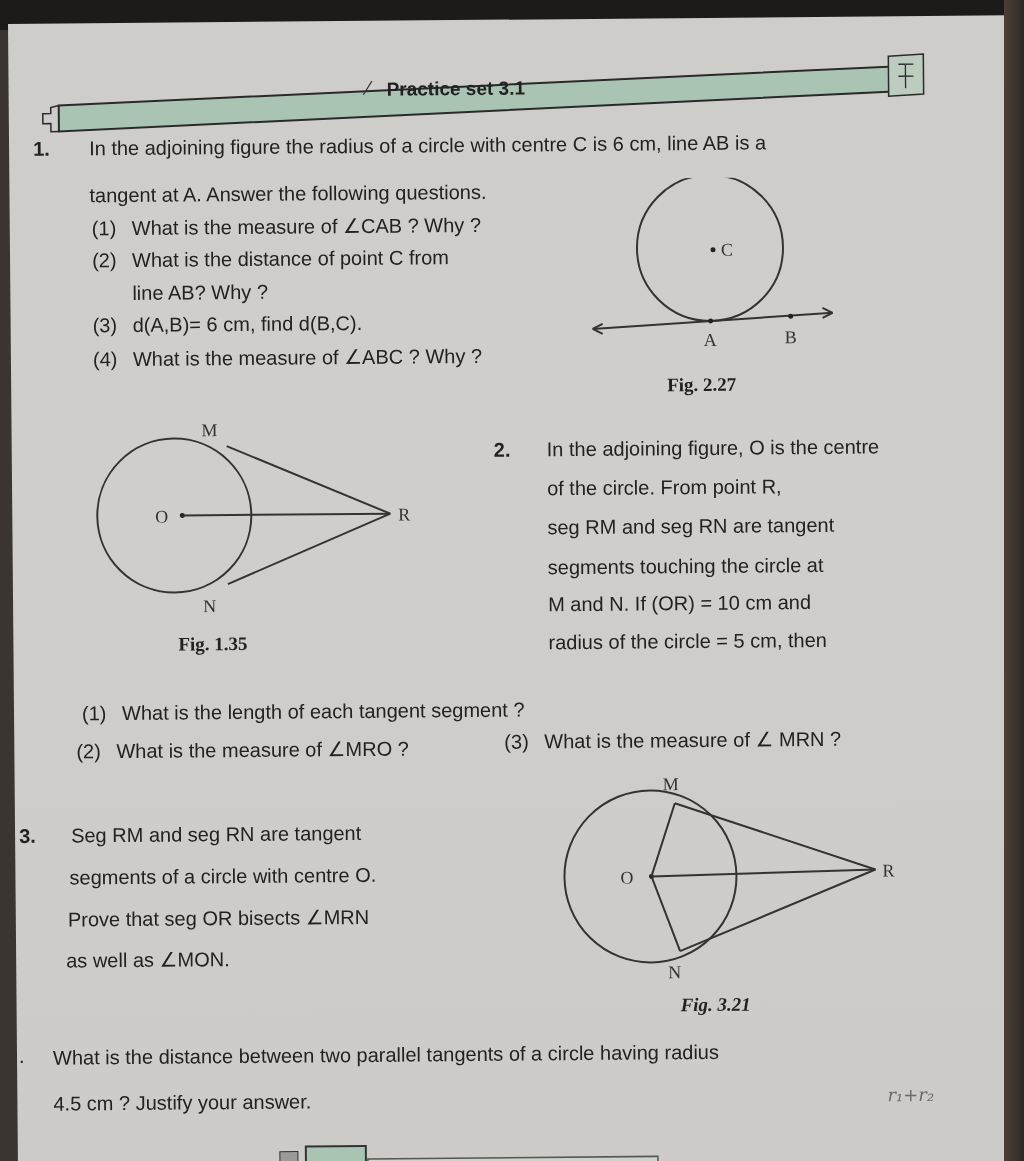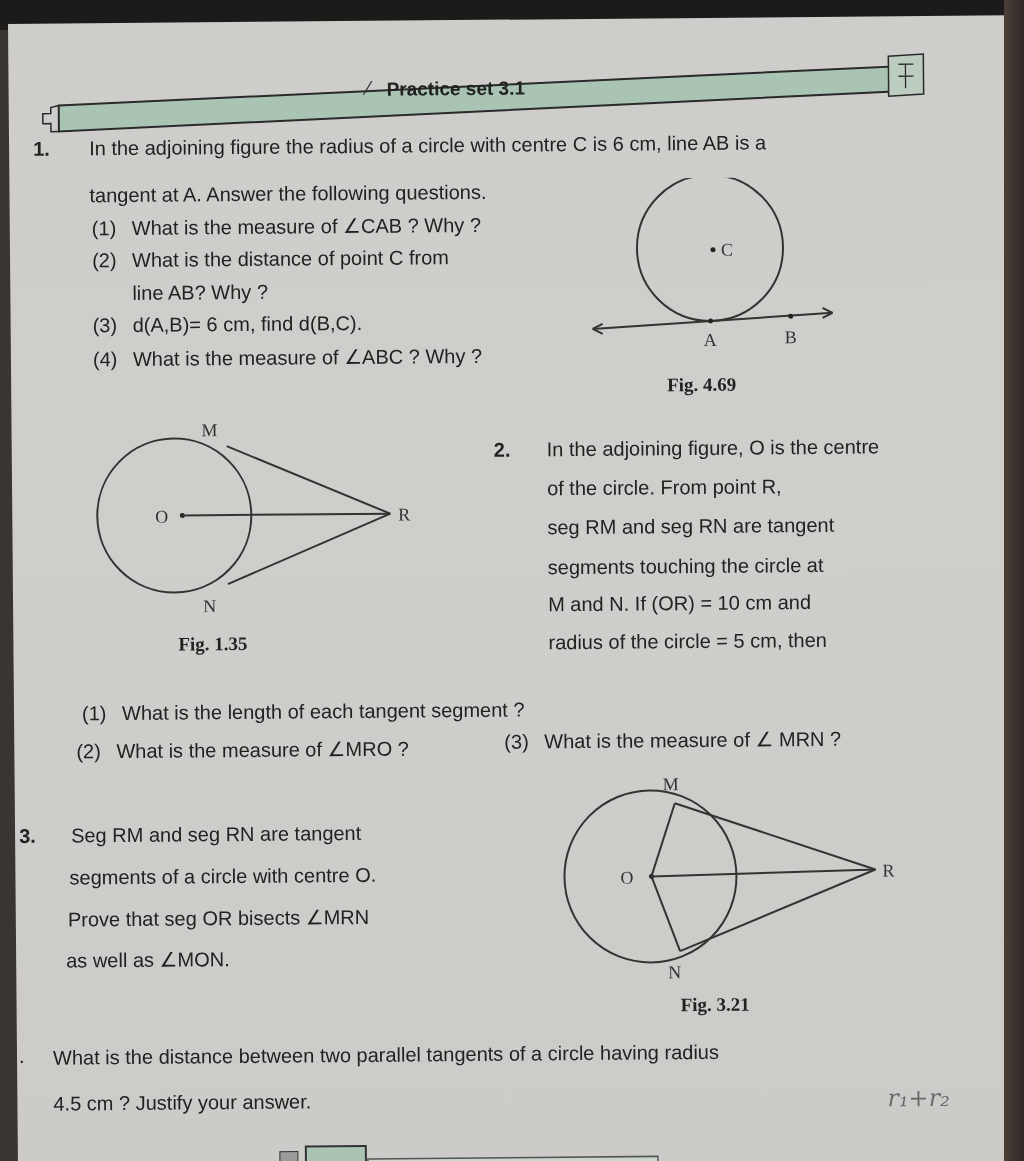--- a/index.html
+++ b/index.html
@@ -70,21 +70,21 @@
     <circle cx="143" cy="72" r="2.5" fill="#222"></circle>
     <text x="151" y="78" font-size="18" fill="#333">C</text>
     <line x1="22" y1="150" x2="262" y2="136" stroke="#333" stroke-width="2"></line>
     <path d="M22 150 L32 145 M22 150 L32 155" stroke="#333" stroke-width="2"></path>
     <path d="M262 136 L252 131 M262 136 L252 141" stroke="#333" stroke-width="2"></path>
     <circle cx="140" cy="143" r="2.5" fill="#222"></circle>
     <circle cx="220" cy="139" r="2.5" fill="#222"></circle>
     <text x="133" y="168" font-size="18" fill="#333">A</text>
     <text x="214" y="166" font-size="18" fill="#333">B</text>
   </svg>
-  <span class="t fig-caption" style="left:656px;top:355px;">Fig. 4.69</span>
+  <span class="t fig-caption" style="left:656px;top:355px;">Fig. 2.27</span>
 
   <svg class="abs" style="left:80px;top:390px" width="340" height="200">
     <circle cx="82" cy="103" r="77" fill="none" stroke="#333" stroke-width="2"></circle>
     <circle cx="90" cy="103" r="2.5" fill="#222"></circle>
     <line x1="90" y1="103" x2="298" y2="103" stroke="#333" stroke-width="2"></line>
     <line x1="135" y1="34" x2="298" y2="103" stroke="#333" stroke-width="2"></line>
     <line x1="135" y1="172" x2="298" y2="103" stroke="#333" stroke-width="2"></line>
     <text x="110" y="24" font-size="18" fill="#333">M</text>
     <text x="63" y="110" font-size="18" fill="#333">O</text>
     <text x="306" y="110" font-size="18" fill="#333">R</text>
@@ -119,26 +119,26 @@
     <line x1="96" y1="108" x2="120" y2="35" stroke="#333" stroke-width="2"></line>
     <line x1="96" y1="108" x2="124" y2="183" stroke="#333" stroke-width="2"></line>
     <line x1="96" y1="108" x2="320" y2="103" stroke="#333" stroke-width="2"></line>
     <line x1="120" y1="35" x2="320" y2="103" stroke="#333" stroke-width="2"></line>
     <line x1="124" y1="183" x2="320" y2="103" stroke="#333" stroke-width="2"></line>
     <text x="108" y="22" font-size="18" fill="#333">M</text>
     <text x="65" y="115" font-size="18" fill="#333">O</text>
     <text x="327" y="110" font-size="18" fill="#333">R</text>
     <text x="112" y="210" font-size="18" fill="#333">N</text>
   </svg>
-  <span class="t fig-caption" style="left:664px;top:975px;">Fig. 3.21</span>
+  <span class="t fig-caption" style="left:664px;top:975px;font-style:italic;">Fig. 3.21</span>
 
   <span class="t" style="left:2px;top:1020px;">.</span>
   <span class="t" style="left:36px;top:1022px;">What is the distance between two parallel tangents of a circle having radius</span>
   <span class="t" style="left:36px;top:1068px;">4.5 cm ? Justify your answer.</span>
-  <span class="abs" style="left:870px;top:1068px;font-size:24px;color:#6a6a6a;font-family:'DejaVu Serif',serif;font-style:italic;">r₁+r₂</span>
+  <span class="abs" style="left:870px;top:1068px;font-size:18px;color:#6a6a6a;font-family:'DejaVu Serif',serif;font-style:italic;">r₁+r₂</span>
 
   <svg class="abs" style="left:250px;top:1120px" width="740" height="40">
     <rect x="12" y="10" width="18" height="30" fill="#9a9a98" stroke="#333" stroke-width="1"></rect>
     <rect x="38" y="5" width="60" height="35" fill="#a9c4b2" stroke="#333" stroke-width="2"></rect>
     <rect x="100" y="18" width="290" height="22" fill="#c9d5cb" stroke="#555" stroke-width="1.5"></rect>
     <line x1="400" y1="38" x2="720" y2="36" stroke="#555" stroke-width="1.5"></line>
   </svg>
 </div>
 
 <div class="right-edge"></div>

